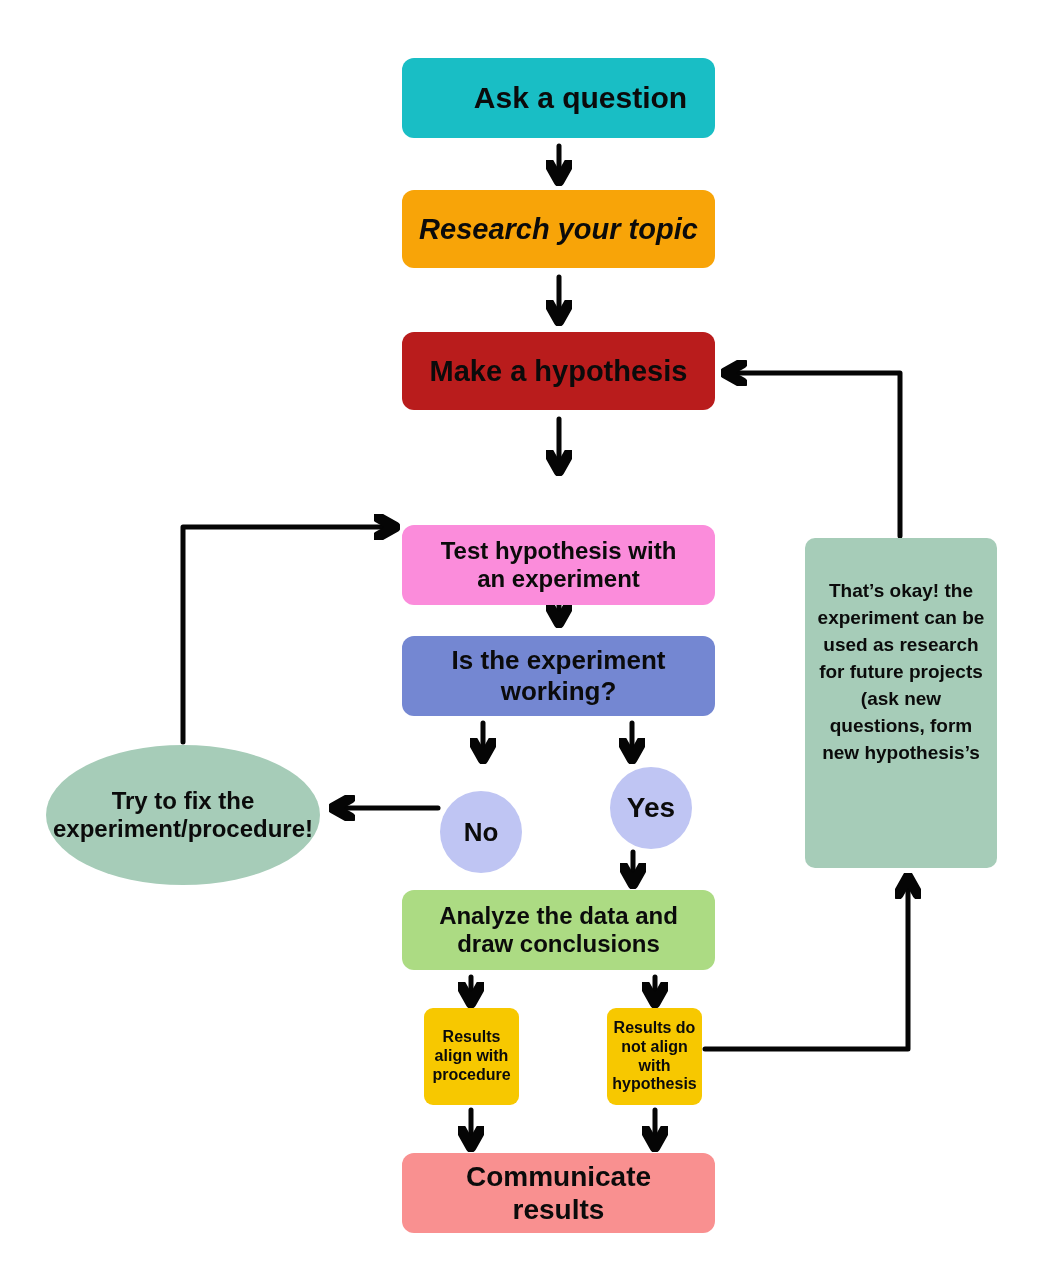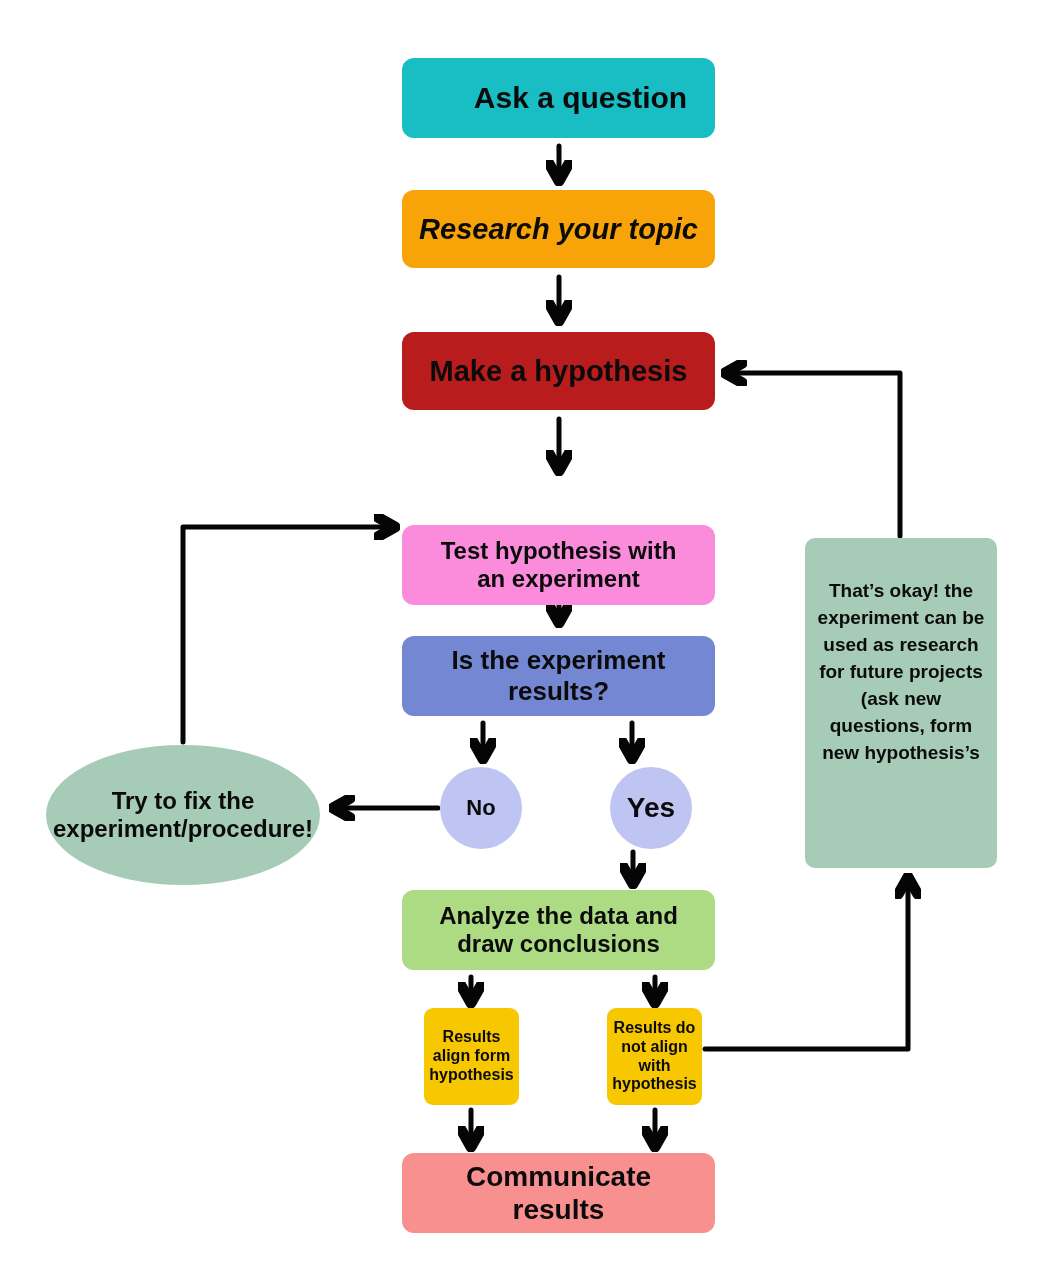--- a/index.html
+++ b/index.html
@@ -25,21 +25,21 @@
   .rect    { border-radius: 12px; }
   .smrect  { border-radius: 9px; }
   .circle  { border-radius: 50%; }
   .ellipse { border-radius: 50%; }
 
   .n-ask         { left: 402px; top:  58px; width: 313px; height: 80px; font-size: 30px; }
   .n-research    { left: 402px; top: 190px; width: 313px; height: 78px; font-size: 29px; font-style: italic; }
   .n-hypothesis  { left: 402px; top: 332px; width: 313px; height: 78px; font-size: 29px; }
   .n-test        { left: 402px; top: 484px; width: 313px; height: 80px; font-size: 24px; padding: 0 28px; margin-top: 41px; }
   .n-working     { left: 402px; top: 636px; width: 313px; height: 80px; font-size: 26px; padding: 0 46px; }
-  .n-no          { left: 440px; top: 767px; width:  82px; height: 82px; font-size: 22px; }
+  .n-no          { left: 440px; top: 791px; width:  82px; height: 82px; font-size: 26px; }
   .n-yes         { left: 610px; top: 767px; width:  82px; height: 82px; font-size: 28px; }
   .n-fix         { left:  46px; top: 745px; width: 274px; height: 140px; font-size: 24px; padding: 0 6px; }
   .n-analyze     { left: 402px; top: 890px; width: 313px; height: 80px; font-size: 24px; padding: 1px 30px; }
   .n-align       { left: 424px; top: 1008px; width: 95px; height: 97px; font-size: 16px; padding: 0 6px; }
   .n-notalign    { left: 607px; top: 1008px; width: 95px; height: 97px; font-size: 16px; padding: 16px 4px; }
   .n-communicate { left: 402px; top: 1153px; width: 313px; height: 80px; font-size: 28px; padding: 0 60px; }
   .n-okay        { left: 805px; top: 538px; width: 192px; height: 330px; font-size: 19px;
                    border-radius: 10px; align-items: flex-start; padding: 40px 12px 0 12px; line-height: 1.42; text-align: center; }
 
   svg.wires { position: absolute; left: 0; top: 0; width: 1038px; height: 1262px; pointer-events: none; }
@@ -85,41 +85,41 @@
 
   <div class="node rect n-hypothesis" style="background: #b91c1c;">
     <span>Make a hypothesis</span>
   </div>
 
   <div class="node rect n-test" style="background: rgb(251, 140, 219);">
     <span>Test hypothesis with an experiment</span>
   </div>
 
   <div class="node rect n-working" style="background: rgb(116, 135, 210);">
-    <span>Is the experiment results?</span>
+    <span>Is the experiment working?</span>
   </div>
 
   <div class="node circle n-no" style="background: rgb(191, 197, 243);">
     <span>No</span>
   </div>
 
   <div class="node circle n-yes" style="background: rgb(191, 197, 243);">
     <span>Yes</span>
   </div>
 
   <div class="node ellipse n-fix" style="background: rgb(166, 204, 184);">
     <span>Try to fix the experiment/procedure!</span>
   </div>
 
   <div class="node rect n-analyze" style="background: rgb(172, 219, 131);">
     <span>Analyze the data and draw conclusions</span>
   </div>
 
   <div class="node smrect n-align" style="background: rgb(247, 200, 0);">
-    <span>Results align form hypothesis</span>
+    <span>Results align with procedure</span>
   </div>
 
   <div class="node smrect n-notalign" style="background: rgb(247, 200, 0);">
     <span>Results do not align with hypothesis</span>
   </div>
 
   <div class="node rect n-communicate" style="background: rgb(249, 144, 144);">
     <span>Communicate results</span>
   </div>
 

